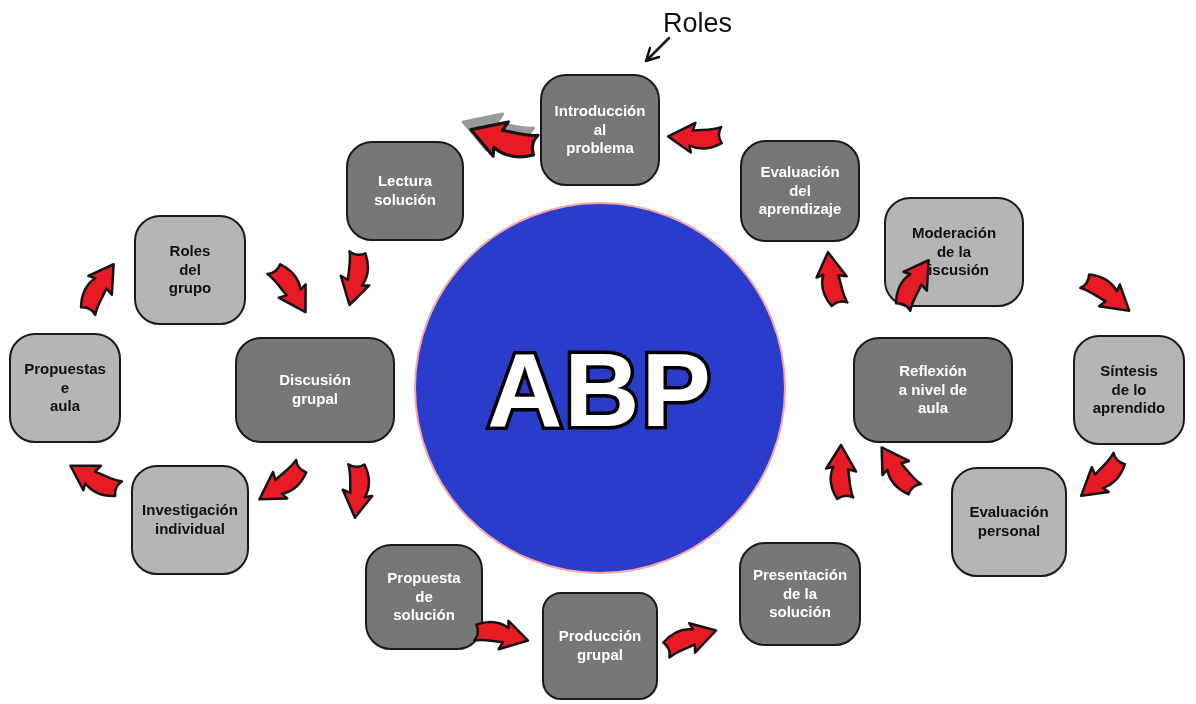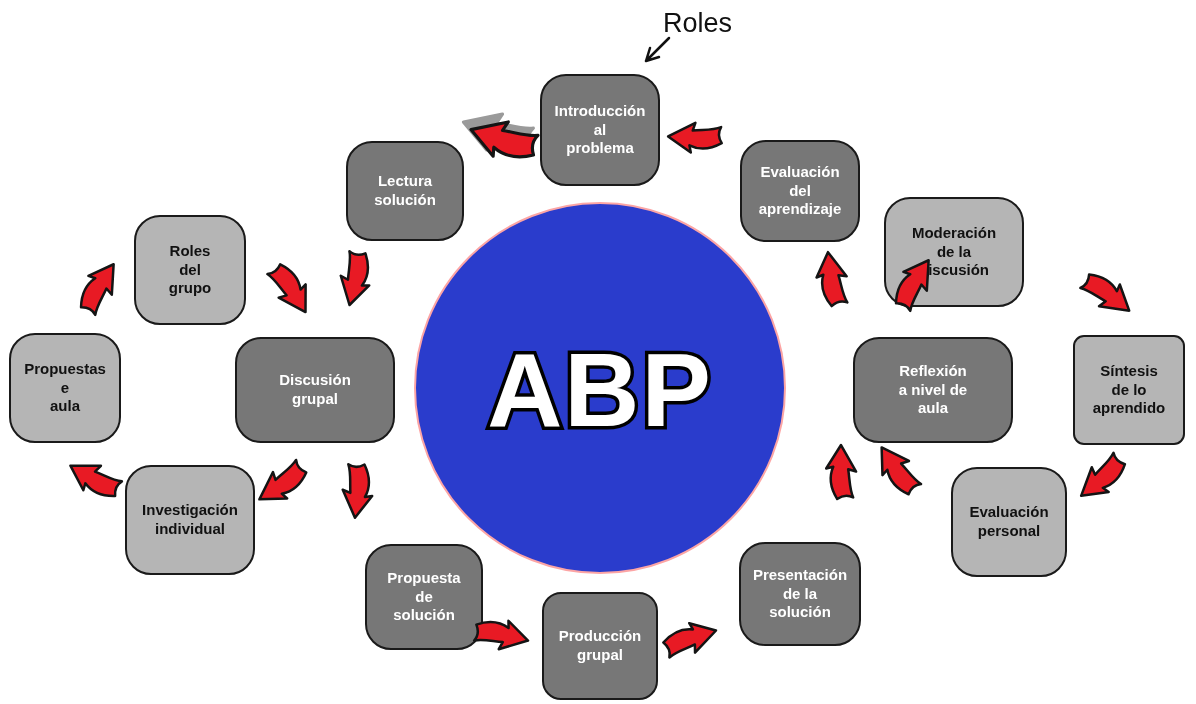--- a/index.html
+++ b/index.html
@@ -92,26 +92,26 @@
 solución</div>
   <div class="node dark" style="left:600px;top:646px;width:116px;height:108px;border-radius:19px;">Producción
 grupal</div>
 
   <div class="node light" style="left:190px;top:250px;width:112px;height:110px;margin-top:20px;">Roles
 del
 grupo</div>
   <div class="node light" style="left:65px;top:388px;width:112px;height:110px;">Propuestas
 e
 aula</div>
-  <div class="node light" style="left:190px;top:520px;width:130px;height:110px;">Investigación
+  <div class="node light" style="left:190px;top:520px;width:118px;height:110px;">Investigación
 individual</div>
   <div class="node light" style="left:954px;top:252px;width:140px;height:110px;">Moderación
 de la
 discusión</div>
-  <div class="node light" style="left:1129px;top:390px;width:112px;height:110px;border-radius:11px;">Síntesis
+  <div class="node light" style="left:1129px;top:390px;width:112px;height:110px;">Síntesis
 de lo
 aprendido</div>
   <div class="node light" style="left:1009px;top:522px;width:116px;height:110px;">Evaluación
 personal</div>
 
   <svg id="arrow-layer" width="1196" height="704" viewBox="0 0 1196 704">
     <defs>
       <path id="arrow-swoosh" d="M 3,11 C 15,3 25,2 35,6 L 33,-1 L 57,13 L 31,29 L 33,21 C 23,23 13,23 5,27 Q 9,19 3,11 Z" style="fill:var(--arrow_red,#e81a24);stroke:#141414;stroke-width:2.5;stroke-linejoin:round;"></path>
       <path id="arrow-swoosh-shadow" d="M 3,11 C 15,3 25,2 35,6 L 33,-1 L 57,13 L 31,29 L 33,21 C 23,23 13,23 5,27 Q 9,19 3,11 Z" style="fill:#9a9a9a;stroke:#9a9a9a;stroke-width:2.5;stroke-linejoin:round;"></path>
     </defs>

